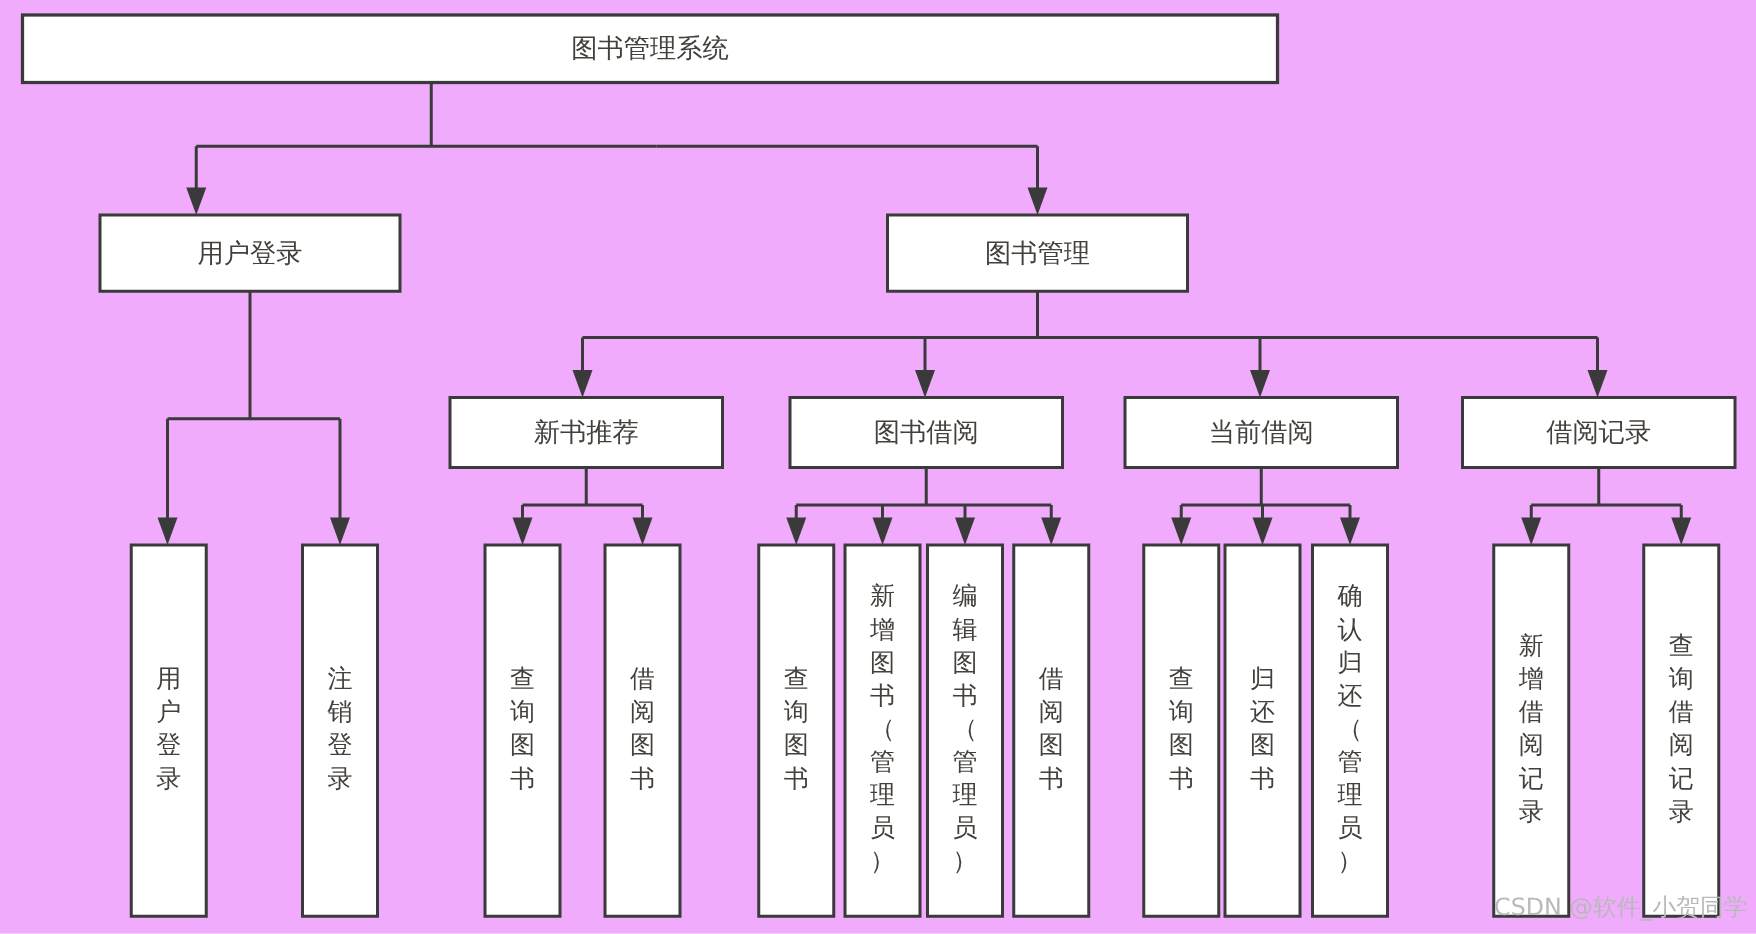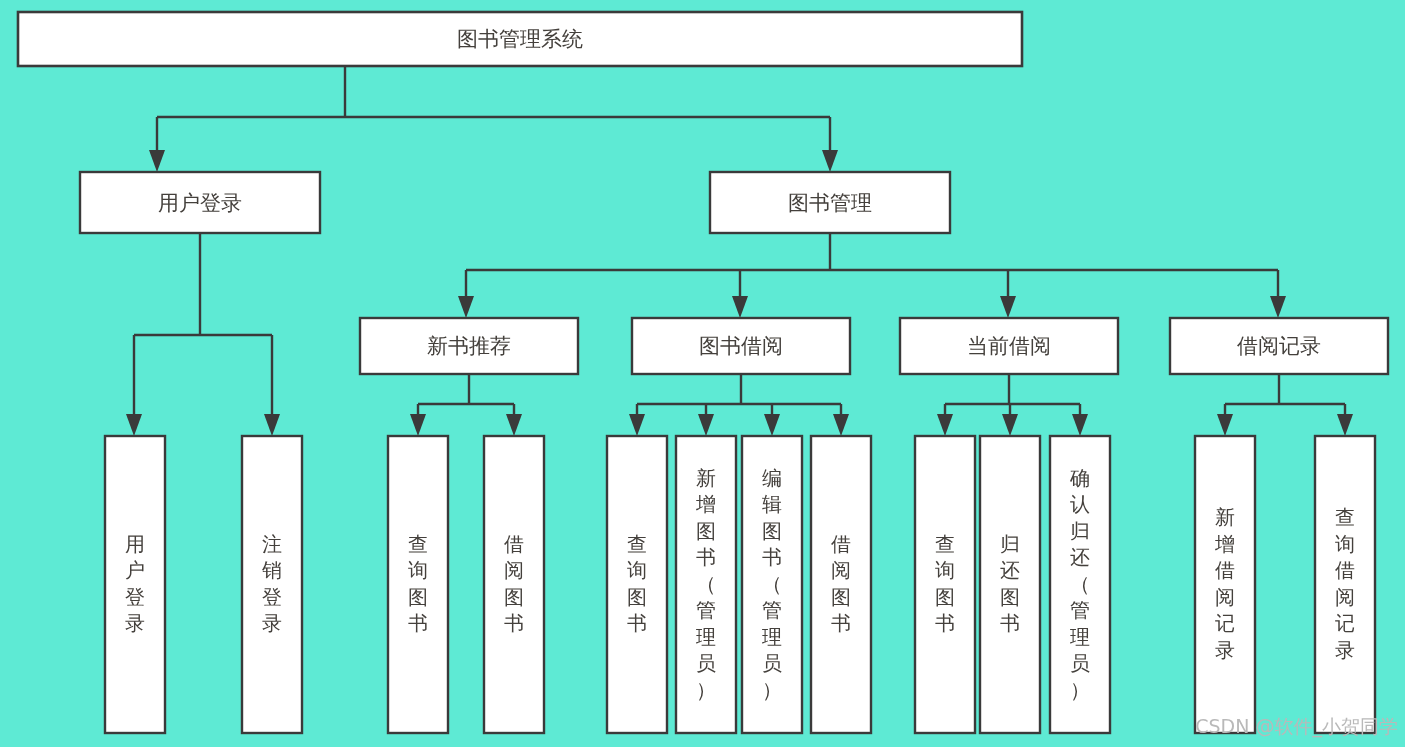--- a/index.html
+++ b/index.html
@@ -8,21 +8,21 @@
     padding: 0;
     background: #ffffff;
   }
   body {
     font-family: "DejaVu Sans", "Liberation Sans", sans-serif;
   }
   #diagram-root {
     position: relative;
     width: 1405px;
     height: 747px;
-    background: #5eead4;
+    background: #f0abfc;
     overflow: hidden;
   }
   svg.diagram-canvas {
     position: absolute;
     top: 0;
     left: 0;
     width: 1405px;
     height: 747px;
     display: block;
   }

